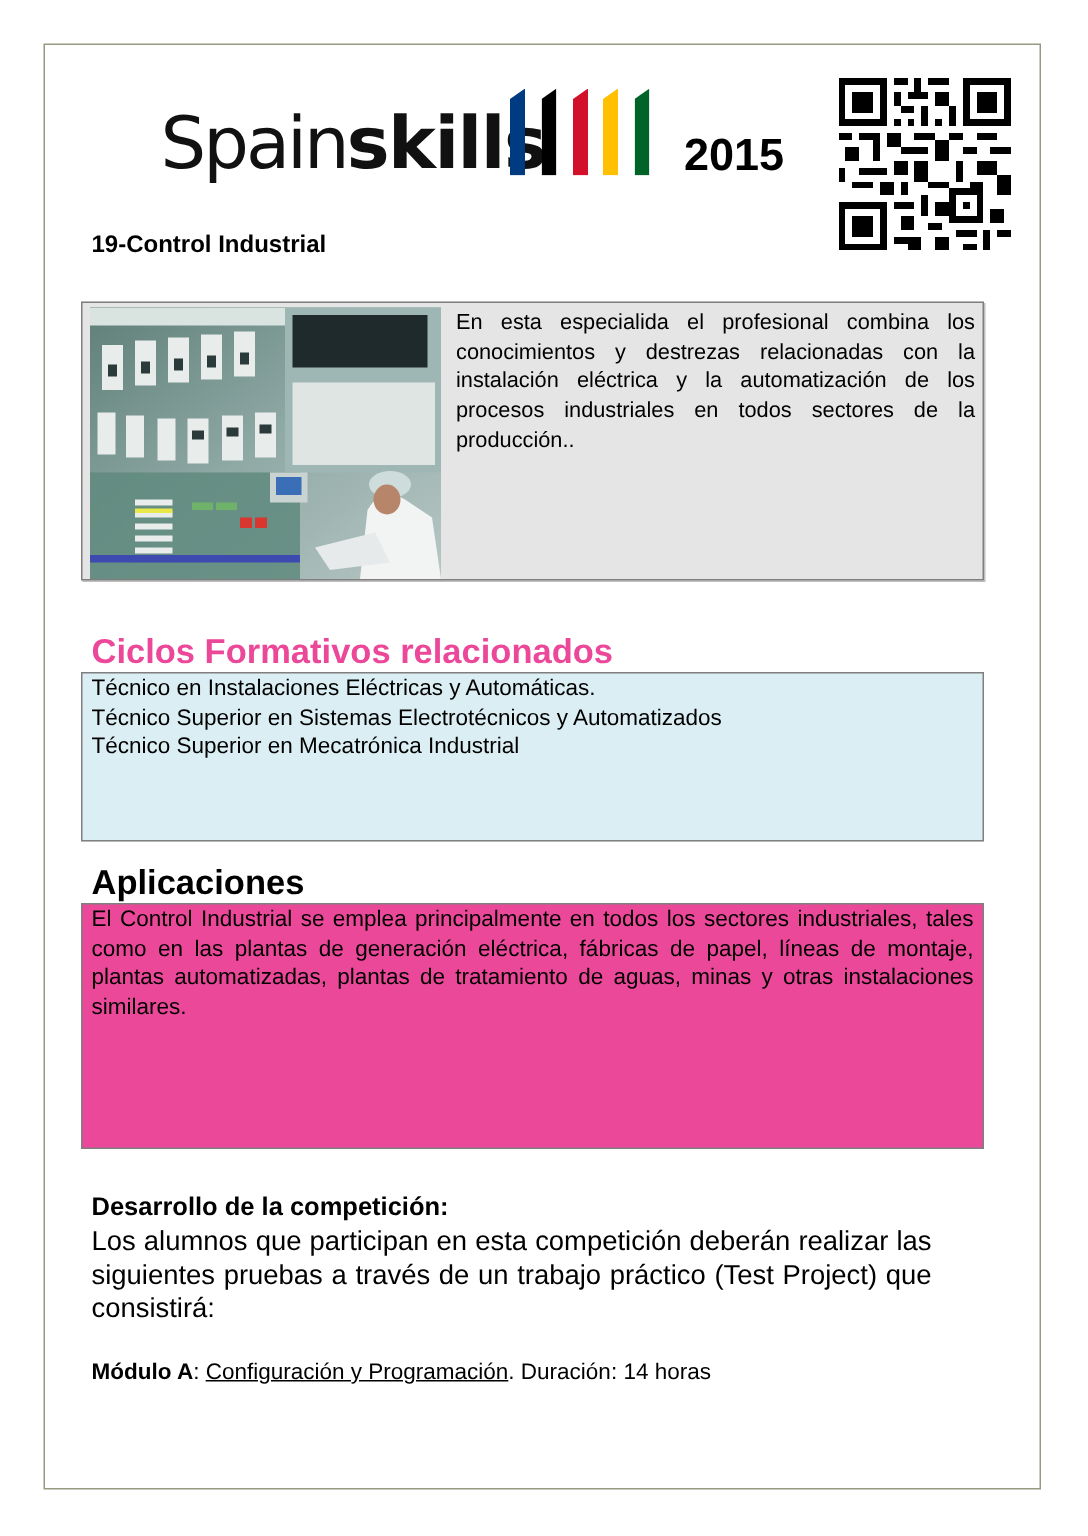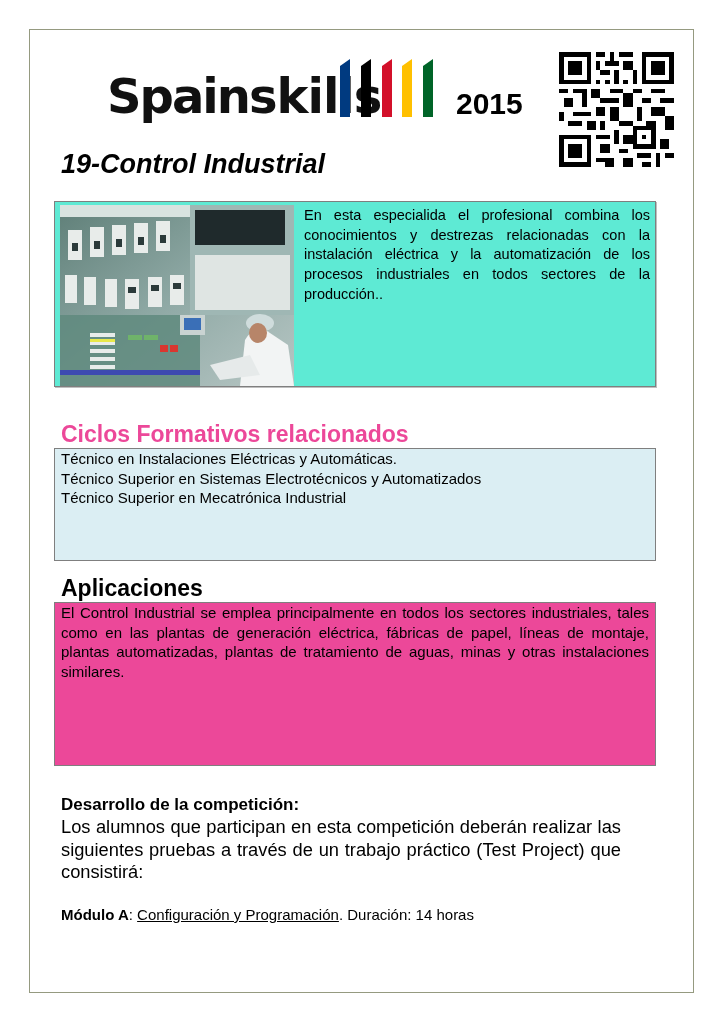--- a/index.html
+++ b/index.html
@@ -2,32 +2,32 @@
 <html><head>
 <meta charset="utf-8">
 <style>
   html, body { margin:0; padding:0; background:#ffffff; }
   body { width:725px; height:1024px; position:relative; overflow:hidden; font-family:"Liberation Sans", sans-serif; color:#000; }
   .page-frame { position:absolute; left:29px; top:29px; width:665px; height:964px; border:1px solid #959a80; box-sizing:border-box; }
   .abs { position:absolute; }
 
   
   .logo-spain { left:107px; top:68px; font-size:48px; line-height:56px; font-family:"DejaVu Sans", sans-serif; font-weight:200; letter-spacing:-2px; color:#111; }
-  .logo-spain .thin { font-weight:bold; }
+  .logo-spain .thin { font-weight:normal; }
   .logo-spain .bold { font-weight:bold; letter-spacing:-1px; }
   .bar { position:absolute; width:10px; height:58px; top:59px; clip-path:polygon(0 12%, 100% 0, 100% 100%, 0 100%); }
   .year { left:456px; top:86px; font-size:30px; font-weight:bold; line-height:36px; }
 
   
   .qr { left:558px; top:52px; width:117px; height:115px; }
 
-  .section-title { left:61px; top:150px; font-size:27px; font-weight:bold; line-height:28px;font-style:italic; }
+  .section-title { left:61px; top:150px; font-size:16px; font-weight:bold; line-height:28px; }
 
   
-  .desc-box { left:54px; top:201px; width:602px; height:186px; background:#5eead4; border:1px solid #7f7f7f; box-sizing:border-box; box-shadow:1px 1px 0 #bfbfbf; }
+  .desc-box { left:54px; top:201px; width:602px; height:186px; background:#e5e5e5; border:1px solid #7f7f7f; box-sizing:border-box; box-shadow:1px 1px 0 #bfbfbf; }
   .desc-photo { position:absolute; left:5px; top:3px; width:234px; height:181px; overflow:hidden; background:#6d8a86; }
   .desc-text { position:absolute; left:249px; top:4px; width:346px; font-size:14.5px; line-height:19.7px; text-align:justify; text-align-last:left; }
 
   .ciclos-title { left:61px; top:420px; font-size:23px; font-weight:bold; color:#ec4899; line-height:28px; }
   .ciclos-box { left:54px; top:448px; width:602px; height:113px; background:#dbeef3; border:1px solid #7f7f7f; box-sizing:border-box; padding:0 6px; }
   .ciclos-box div { font-size:15px; line-height:19.5px; white-space:nowrap; }
 
   .apl-title { left:61px; top:574px; font-size:23px; font-weight:bold; line-height:28px; }
   .apl-box { left:54px; top:602px; width:602px; height:164px; background:#ec4899; border:1px solid #7f7f7f; box-sizing:border-box; padding:0 6px; }
   .apl-text { font-size:15px; line-height:19.5px; text-align:justify; text-align-last:left; }

